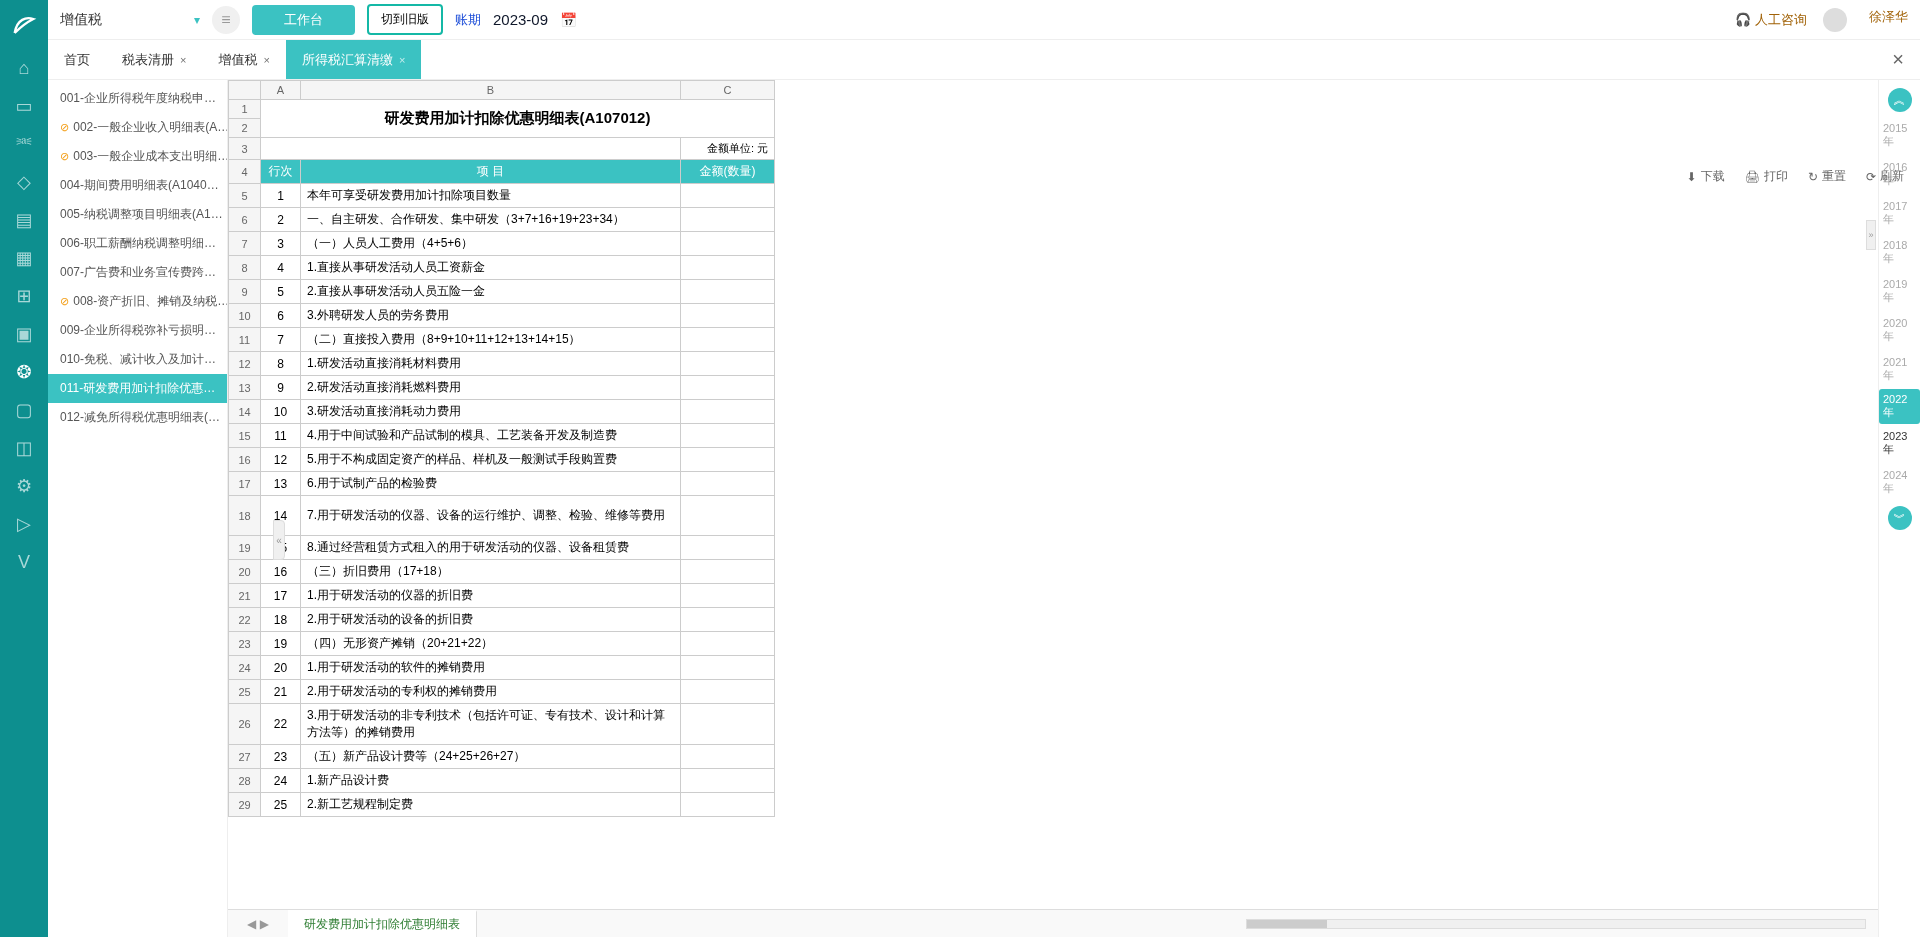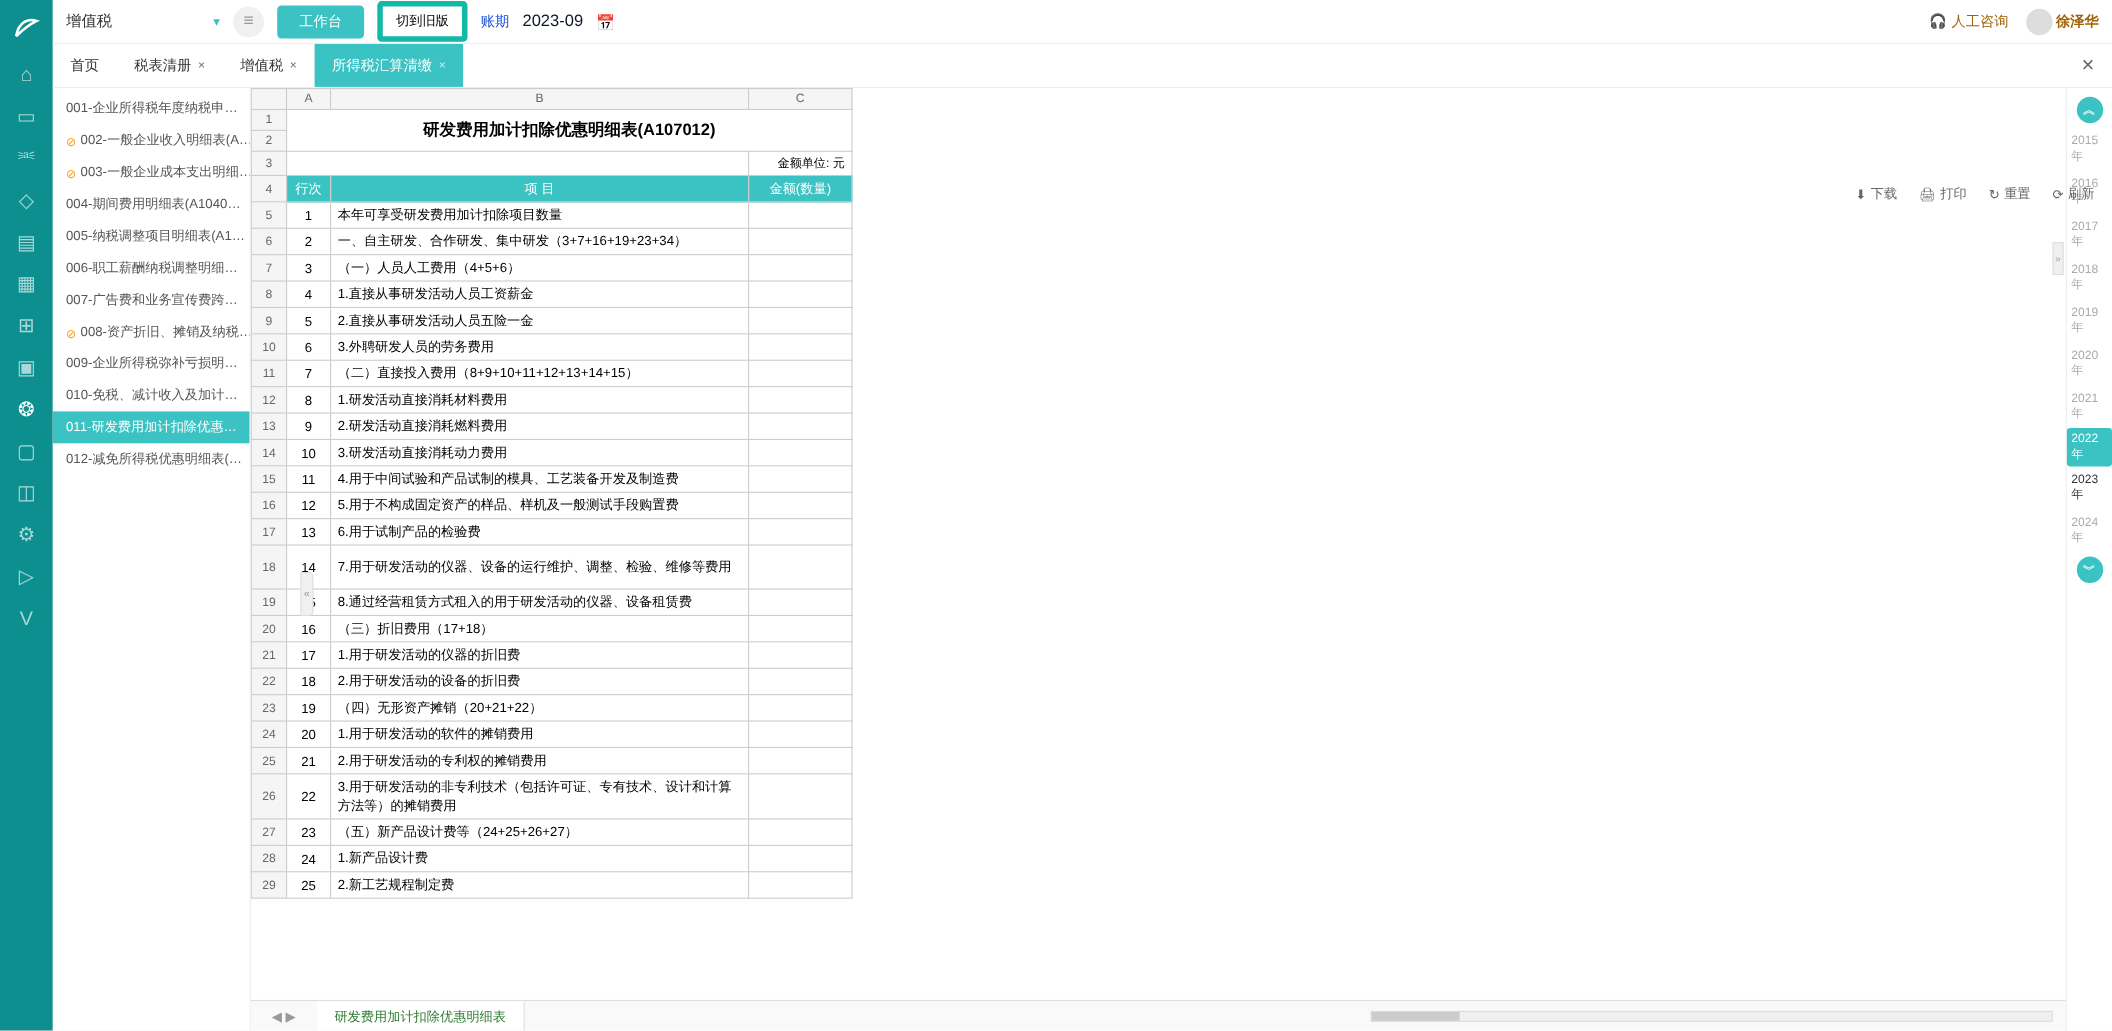--- a/index.html
+++ b/index.html
@@ -7,40 +7,40 @@
 .app { display: flex; height: 100vh; }
 .sidebar { width: 48px; background: #0d8f8f; display: flex; flex-direction: column; align-items: center; padding-top: 12px; gap: 18px; }
 .sidebar-logo { width: 28px; height: 28px; display: flex; align-items: center; justify-content: center; }
 .sidebar-icon { width: 20px; height: 20px; color: #a8d8d8; cursor: pointer; display: flex; align-items: center; justify-content: center; font-size: 18px; }
 .sidebar-icon.active { color: #fff; }
 .main { flex: 1; display: flex; flex-direction: column; background: #fff; min-width: 0; }
 .topbar { height: 40px; display: flex; align-items: center; padding: 0 12px; border-bottom: 1px solid #eee; gap: 12px; }
 .dropdown { display: flex; align-items: center; gap: 8px; color: #333; font-size: 14px; cursor: pointer; min-width: 140px; }
 .dropdown-chevron { color: #3bc2c2; font-size: 12px; }
 .round-btn { width: 28px; height: 28px; border-radius: 50%; background: #f0f0f0; display: flex; align-items: center; justify-content: center; cursor: pointer; color: #999; }
-.btn-primary { background: #3bc2c2; color: #fff; border: none; padding: 6px 20px; border-radius: 4px; font-size: 13px; cursor: pointer; }
-.btn-outline { background: #fff; border: 5px solid #14b8a6; padding: 5px 12px; border-radius: 4px; font-size: 12px; cursor: pointer; }
+.btn-primary { background: #3bc2c2; color: #fff; border: none; padding: 6px 32px; border-radius: 4px; font-size: 13px; cursor: pointer; }
+.btn-outline { background: #fff; border: 2px solid #14b8a6; padding: 5px 12px; border-radius: 4px; font-size: 12px; cursor: pointer; }
 .period-label { font-size: 13px; color: #1d4ed8; }
 .period-value { font-size: 15px; color: #0f172a; }
 .calendar-icon { color: #3bc2c2; font-size: 14px; cursor: pointer; }
 .topbar-right { margin-left: auto; display: flex; align-items: center; gap: 16px; font-size: 13px; color: #a16207; }
-.user { display: flex; align-items: center; gap: 3px; cursor: pointer; font-weight: bold; }
+.user { display: flex; align-items: flex-start; gap: 22px; cursor: pointer; }
 .avatar { width: 24px; height: 24px; border-radius: 50%; background: #ddd; }
 .tabs { height: 40px; display: flex; align-items: center; border-bottom: 1px solid #eee; }
 .tab { padding: 0 16px; height: 100%; display: flex; align-items: center; gap: 6px; font-size: 13px; color: #333; cursor: pointer; }
 .tab.active { background: #3bc2c2; color: #fff; }
 .tab-close { font-size: 11px; color: inherit; opacity: 0.7; cursor: pointer; }
 .tab-close-btn { margin-left: auto; padding: 0 16px; font-size: 20px; cursor: pointer; color: #666; }
 .content { flex: 1; display: flex; min-height: 0; }
 .warning-area { padding: 10px 16px; }
 .warning { color: #e74c3c; font-size: 12px; line-height: 1.6; max-width: 640px; }
 .toolbar-right { position: absolute; right: 16px; top: 88px; display: flex; gap: 20px; font-size: 12px; color: #666; }
 .toolbar-item { display: flex; align-items: center; gap: 4px; cursor: pointer; }
 .left-panel { width: 180px; border-right: 1px solid #eee; overflow-y: auto; padding: 4px 0; }
-.tree-item { padding: 6px 12px; font-size: 12px; color: #555; cursor: pointer; white-space: nowrap; overflow: hidden; text-overflow: ellipsis; display: flex; align-items: flex-end; gap: 4px; }
+.tree-item { padding: 6px 12px; font-size: 12px; color: #555; cursor: pointer; white-space: nowrap; overflow: hidden; text-overflow: ellipsis; display: flex; align-items: center; gap: 4px; }
 .tree-item.active { background: #3bc2c2; color: #fff; }
 .tree-warn { color: #f39c12; font-size: 11px; }
 .collapse-handle { position: absolute; left: 225px; top: 440px; width: 12px; height: 40px; background: #f0f0f0; border: 1px solid #ddd; border-radius: 0 4px 4px 0; display: flex; align-items: center; justify-content: center; cursor: pointer; font-size: 10px; color: #999; z-index: 5; }
 .sheet-area { flex: 1; display: flex; flex-direction: column; min-width: 0; position: relative; }
 .sheet-scroll { flex: 1; overflow: auto; }
 .spreadsheet { border-collapse: collapse; font-size: 12px; }
 .spreadsheet th, .spreadsheet td { border: 1px solid #ccc; padding: 3px 6px; height: 19px; }
 .col-header { background: #f5f5f5; text-align: center; font-weight: normal; color: #666; font-size: 11px; }
 .row-header { background: #f5f5f5; text-align: center; font-weight: normal; color: #666; width: 32px; font-size: 11px; }
 .col-a { width: 40px; text-align: center; }

